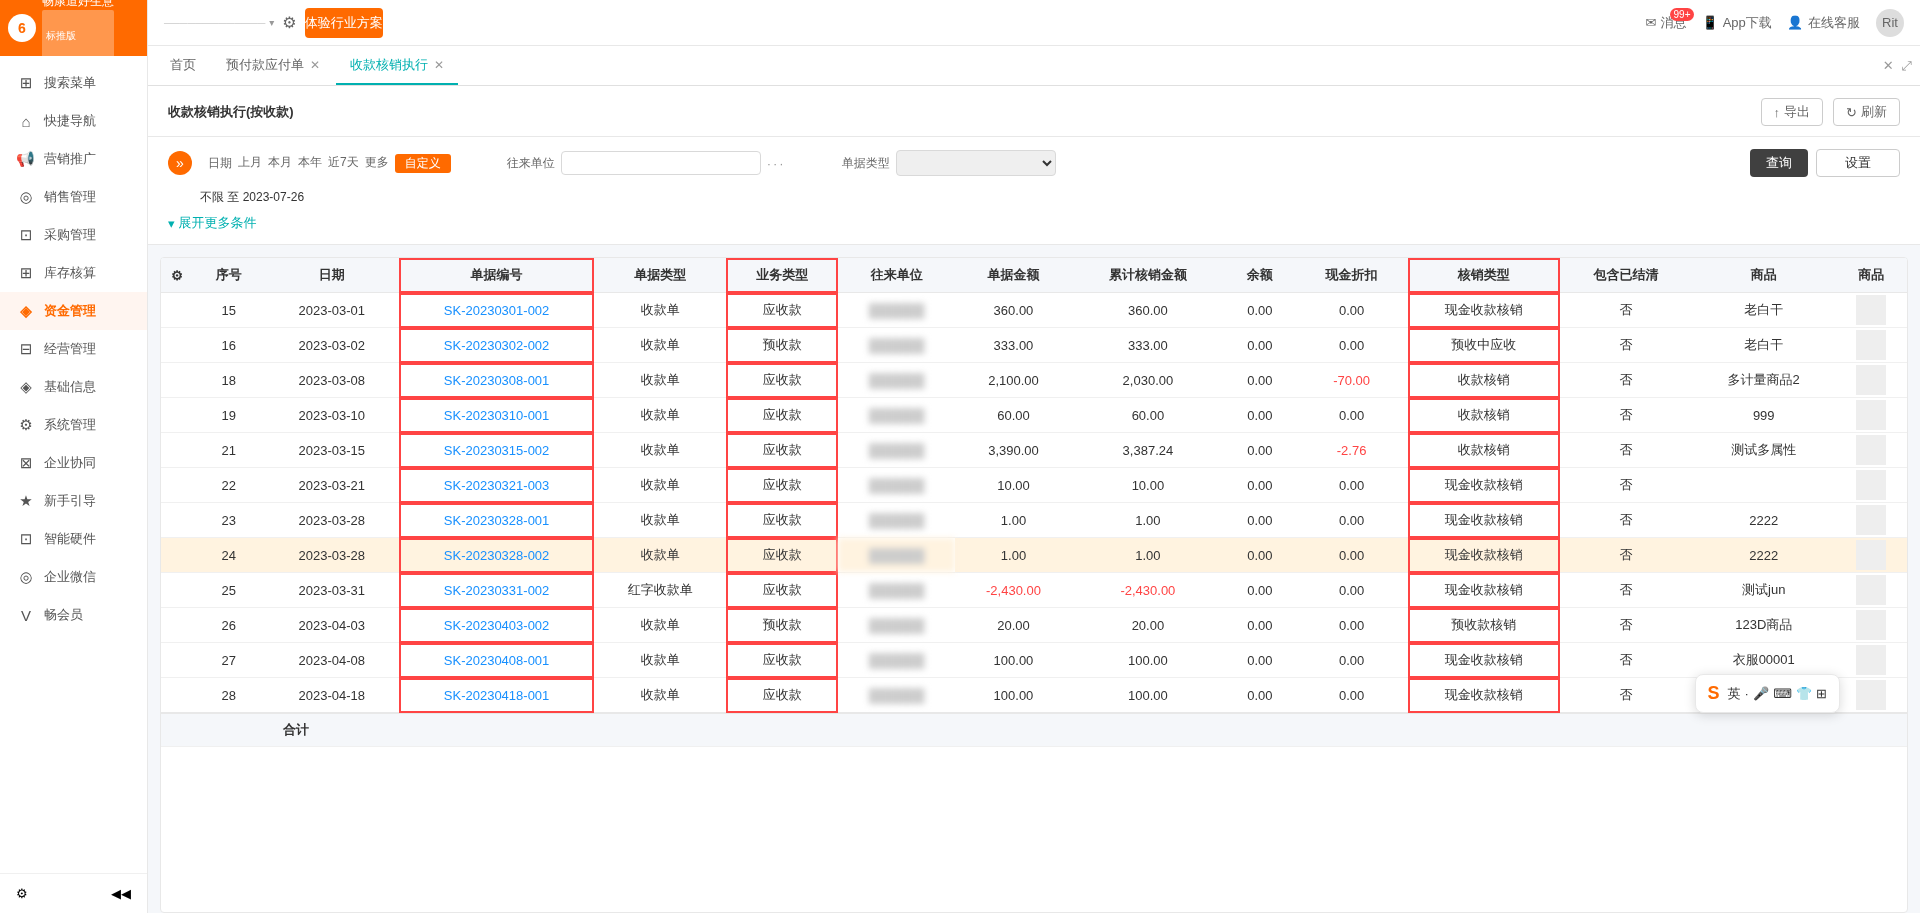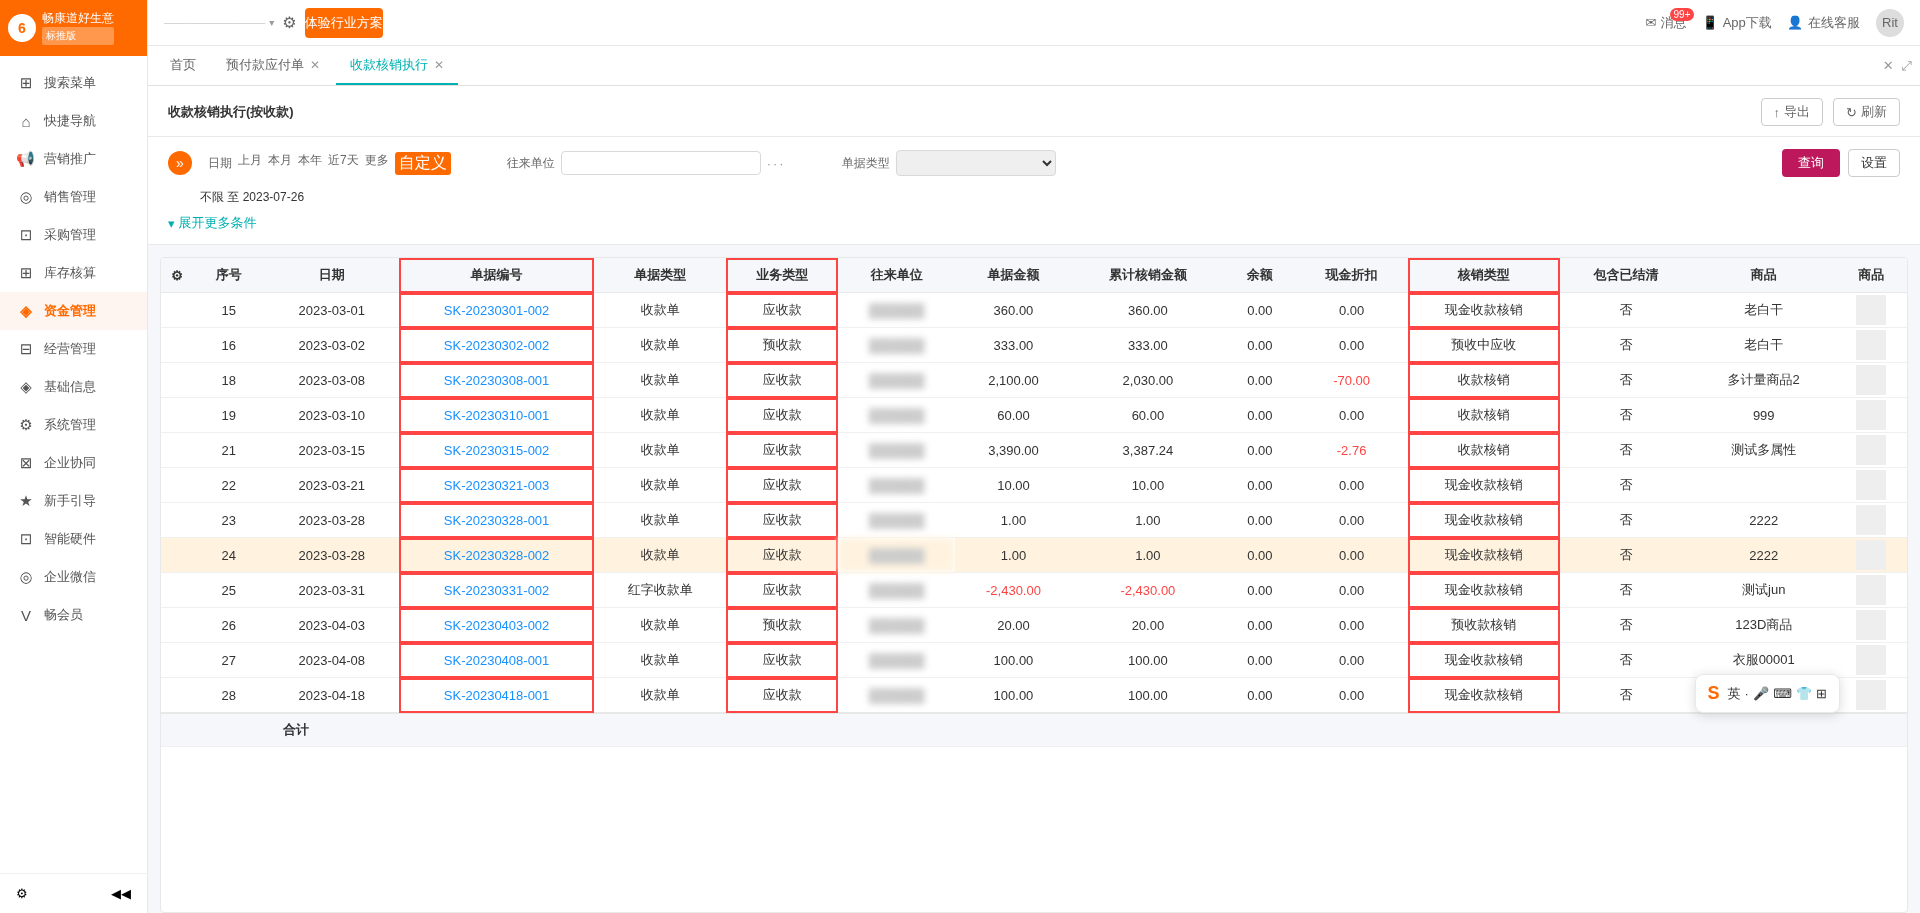--- a/index.html
+++ b/index.html
@@ -4,21 +4,21 @@
   <style>
     * { box-sizing: border-box; margin: 0; padding: 0; font-family: 'Microsoft YaHei', Arial, sans-serif; font-size: 13px; }
     body { display: flex; height: 913px; overflow: hidden; background: #f5f5f5; }
 
     
     .sidebar { width: 148px; background: #fff; display: flex; flex-direction: column; border-right: 1px solid #e8e8e8; flex-shrink: 0; }
     .sidebar-logo { background: #ff6a00; color: #fff; padding: 10px 8px; display: flex; align-items: center; gap: 6px; height: 56px; }
     .sidebar-logo-icon { width: 28px; height: 28px; background: #fff; border-radius: 50%; display: flex; align-items: center; justify-content: center; }
     .sidebar-logo-icon span { color: #ff6a00; font-weight: bold; font-size: 14px; }
     .sidebar-logo-text { color: #fff; font-size: 12px; line-height: 1.3; }
-    .sidebar-logo-badge { background: rgba(255,255,255,0.3); font-size: 10px; padding: 2px 4px; border-radius: 2px; }
+    .sidebar-logo-badge { background: rgba(255,255,255,0.3); font-size: 10px; padding: 19px 4px; border-radius: 2px; }
     .sidebar-menu { flex: 1; overflow-y: auto; padding: 8px 0; }
     .sidebar-item { display: flex; align-items: center; gap: 8px; padding: 10px 16px; cursor: pointer; color: #555; transition: background 0.2s; }
     .sidebar-item.active { background: #fff5f0; color: #ff6a00; font-weight: bold; }
     .sidebar-item .icon { font-size: 15px; width: 20px; text-align: center; }
     .sidebar-bottom { padding: 12px 16px; display: flex; justify-content: space-between; border-top: 1px solid #f0f0f0; }
 
     
     .main { flex: 1; display: flex; flex-direction: column; overflow: hidden; }
 
     
@@ -41,31 +41,31 @@
     .tabbar-actions { margin-left: auto; display: flex; align-items: center; gap: 8px; color: #666; }
 
     
     .page-content { flex: 1; overflow: hidden; display: flex; flex-direction: column; background: #f5f7fa; padding: 0; }
 
     
     .page-header { background: #fff; padding: 12px 20px 0 20px; border-bottom: 1px solid #e8e8e8; }
     .page-title { font-size: 18px; font-weight: bold; color: #333; padding-bottom: 10px; display: flex; justify-content: space-between; align-items: center; }
     .page-title-actions { display: flex; gap: 10px; }
     .btn-outline { border: 1px solid #ccc; background: #fff; color: #666; padding: 4px 12px; border-radius: 4px; cursor: pointer; font-size: 12px; display: flex; align-items: center; gap: 4px; }
-    .btn-primary { background: #be185d; color: #fff; border: none; padding: 4px 16px; border-radius: 4px; cursor: pointer; font-size: 13px; }
-    .btn-default { background: #fff; color: #333; border: 1px solid #ccc; padding: 4px 12px; border-radius: 4px; cursor: pointer; font-size: 13px; }
+    .btn-primary { background: #404040; color: #fff; border: none; padding: 4px 16px; border-radius: 4px; cursor: pointer; font-size: 13px; }
+    .btn-default { background: #fff; color: #333; border: 1px solid #ccc; padding: 4px 28px; border-radius: 4px; cursor: pointer; font-size: 13px; }
 
     
     .filter-bar { padding: 12px 20px; background: #fff; border-bottom: 1px solid #e8e8e8; }
     .filter-row { display: flex; align-items: center; gap: 16px; flex-wrap: wrap; }
     .filter-item { display: flex; align-items: center; gap: 6px; }
     .filter-label { color: #666; font-size: 12px; white-space: nowrap; }
     .filter-date-links { display: flex; gap: 6px; }
     .filter-date-link { color: #666; cursor: pointer; font-size: 12px; }
-    .filter-date-link.custom { color: #fff; background: #ff6a00; padding: 1px 4px; border-radius: 3px; font-size: 16px; }
+    .filter-date-link.custom { color: #fff; background: #ff6a00; padding: 1px 10px; border-radius: 3px; font-size: 12px; }
     .filter-date-val { color: #333; font-size: 12px; margin-top: 2px; }
     .filter-input { border: 1px solid #d9d9d9; border-radius: 4px; padding: 4px 10px; color: #333; font-size: 12px; width: 160px; }
     .filter-dots { color: #999; letter-spacing: 2px; cursor: pointer; }
     .filter-select { border: 1px solid #d9d9d9; border-radius: 4px; padding: 4px 10px; color: #333; font-size: 12px; min-width: 160px; }
     .filter-expand { display: flex; align-items: center; gap: 4px; color: #00b0b0; cursor: pointer; font-size: 12px; margin: 8px auto 0; }
 
     
     .table-container { flex: 1; overflow: auto; margin: 12px 12px 0 12px; background: #fff; border-radius: 4px; border: 1px solid #e8e8e8; }
     table { width: 100%; border-collapse: collapse; font-size: 12px; }
     thead tr { background: #f5f7fa; }

